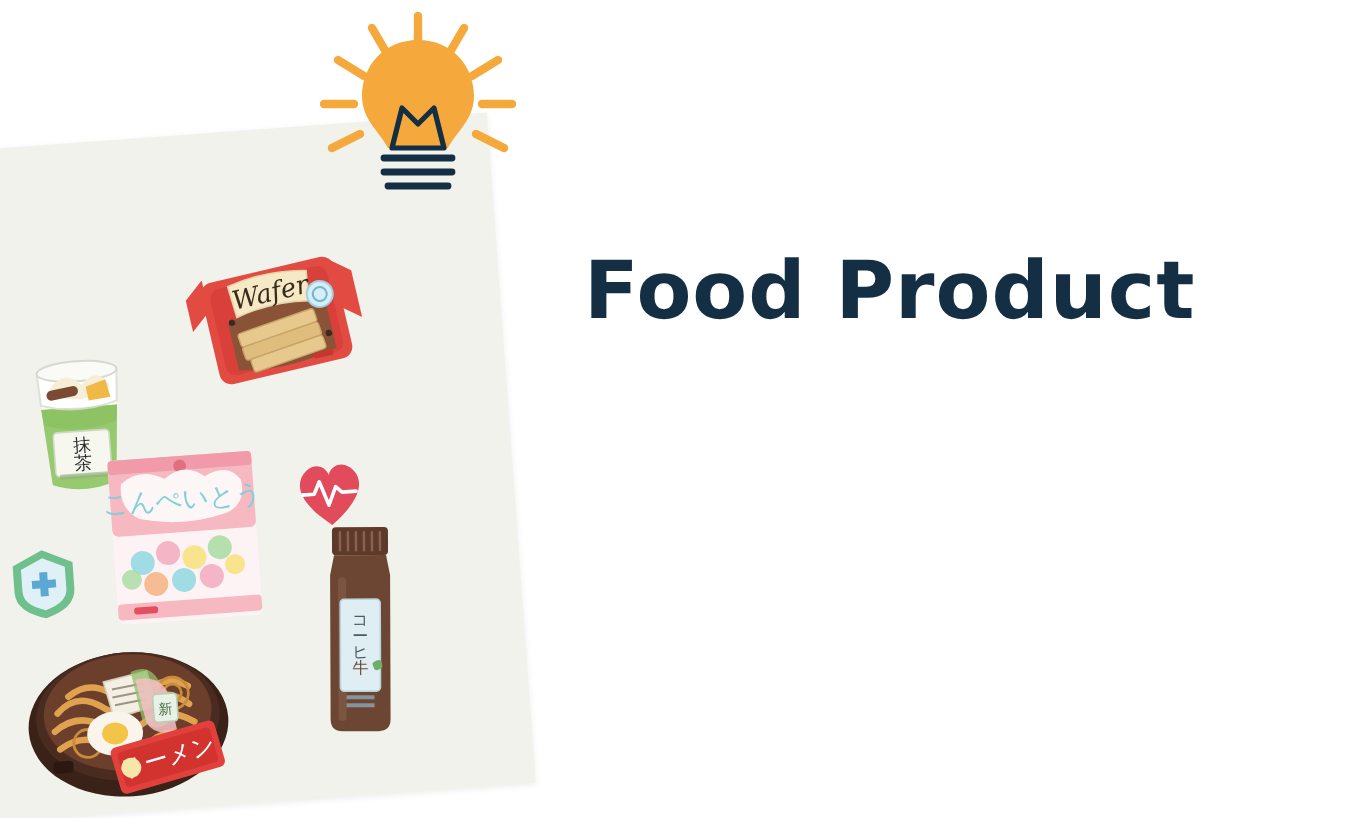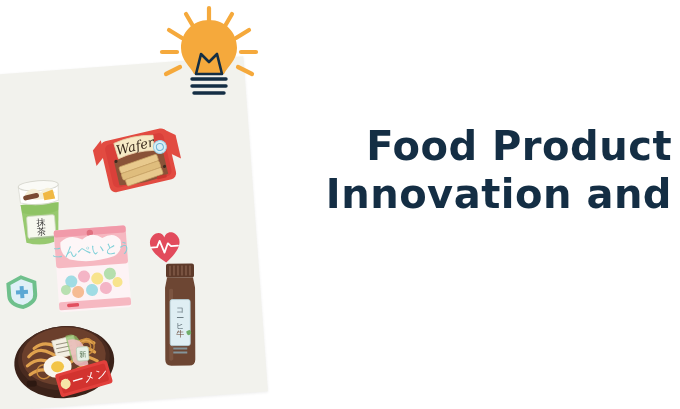--- a/index.html
+++ b/index.html
@@ -64,21 +64,21 @@
     width: 106px;
     height: 104px;
   }
 
   
   #title-block {
     position: absolute;
     left: 292px;
     top: 122px;
     width: 380px;
-    text-align: right;
+    text-align: left;
   }
   .title-line {
     font-family: "DejaVu Sans", "Liberation Sans", sans-serif;
     font-weight: bold;
     font-size: 40px;
     line-height: 48px;
     letter-spacing: 0.5px;
     color: #142e44;
     white-space: nowrap;
   }
@@ -239,16 +239,15 @@
     <path d="M40 72 L45 52 L53 60 L61 52 L66 72 Z" fill="none" stroke="#142e44" stroke-width="2.6" stroke-linejoin="round"></path>
     <g stroke="#142e44" stroke-width="3.4" stroke-linecap="round">
       <line x1="36" y1="77" x2="70" y2="77"></line>
       <line x1="36" y1="84" x2="70" y2="84"></line>
       <line x1="38" y1="91" x2="68" y2="91"></line>
     </g>
   </svg>
 
   <div id="title-block">
     <div class="title-line">Food Product</div>
-    <div class="title-line">Innovation and</div>
   </div>
 
 </div>
 
 </body></html>

